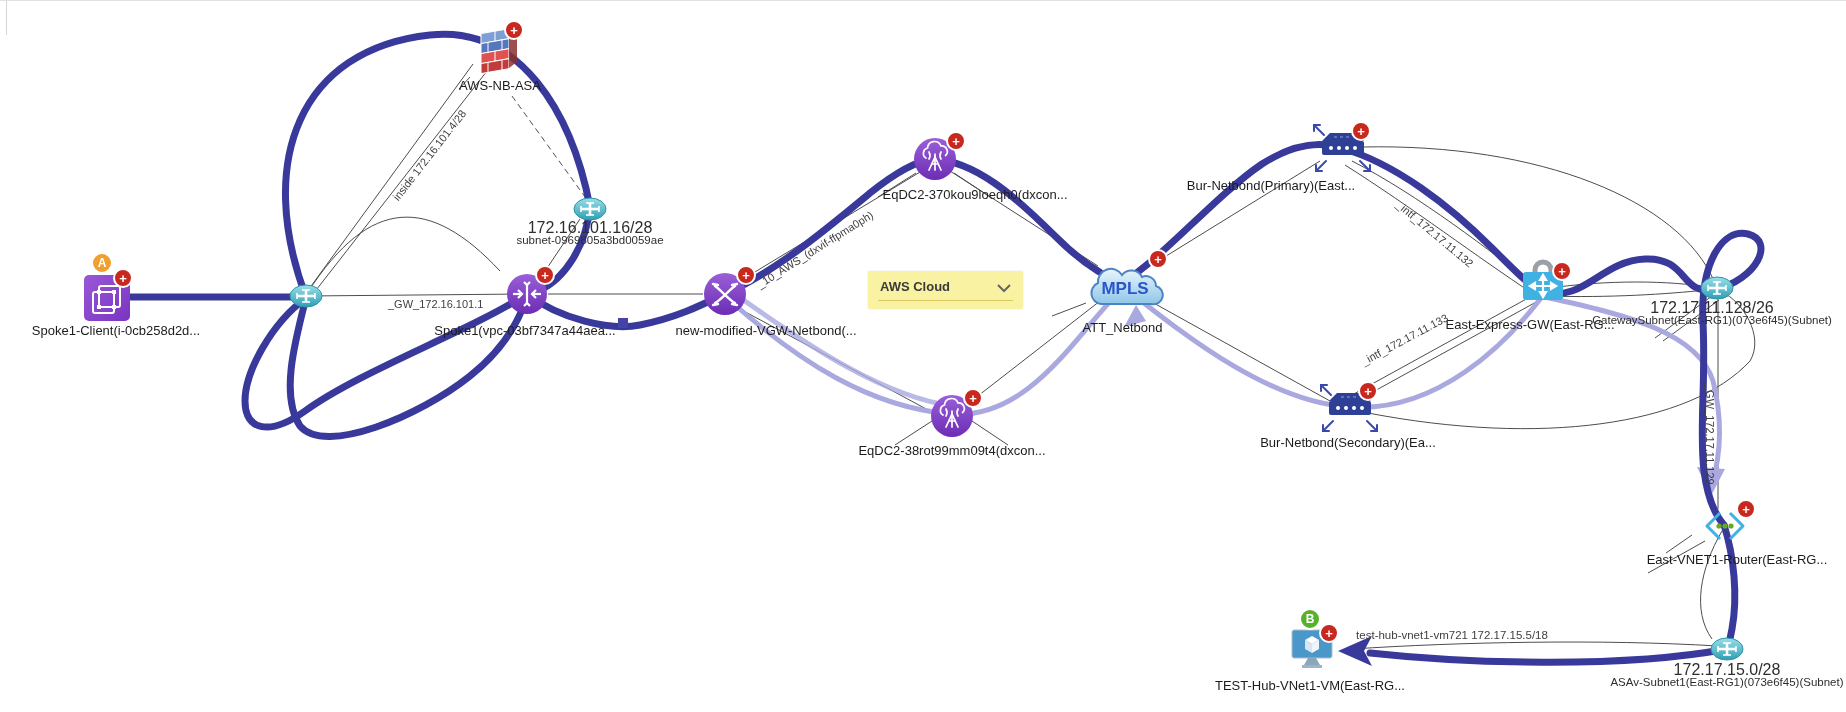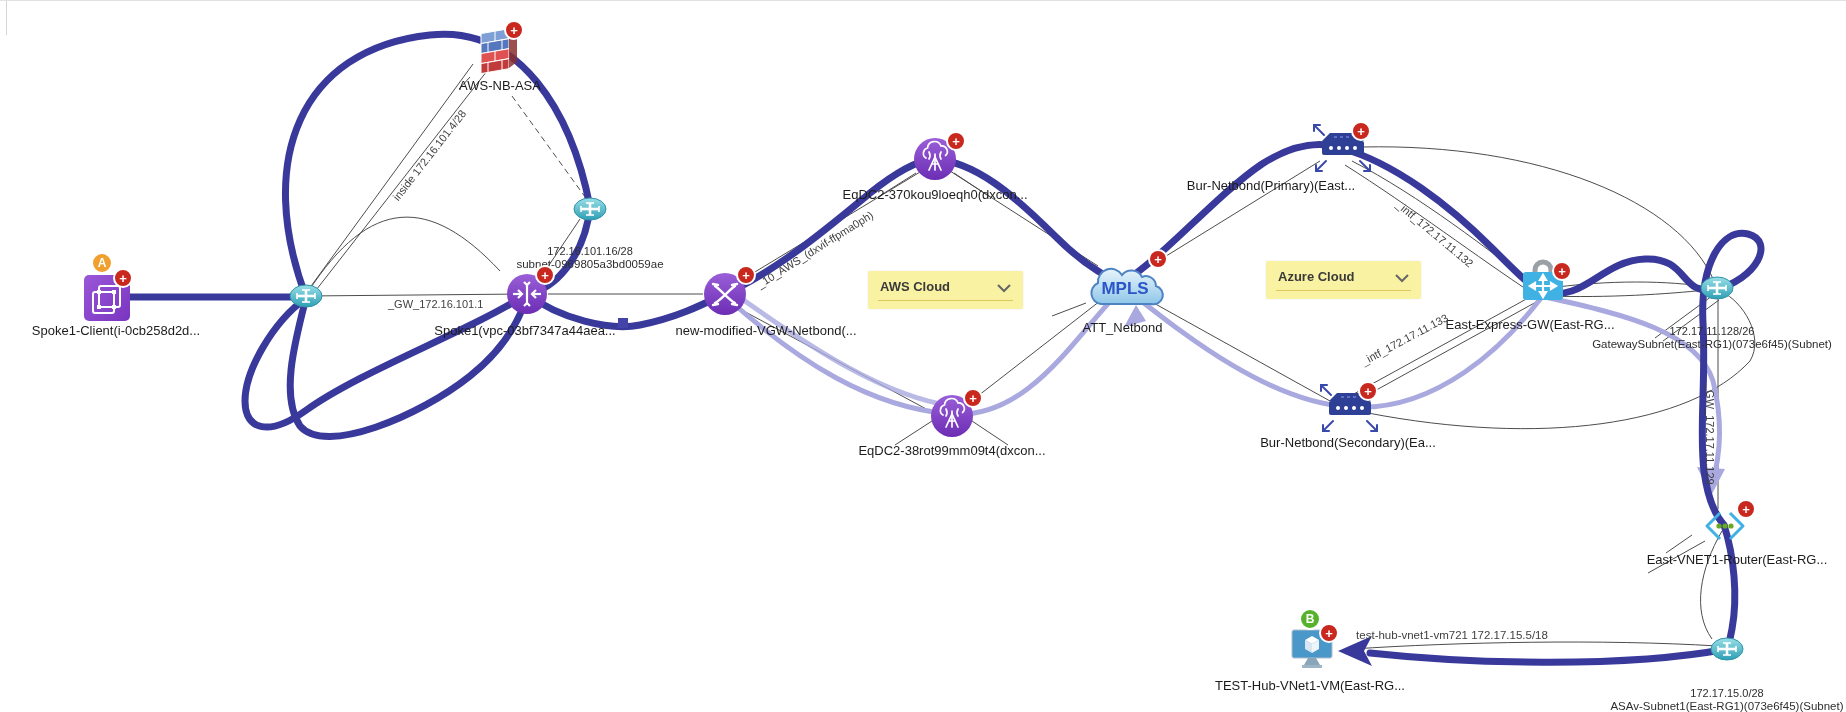--- a/index.html
+++ b/index.html
@@ -2,21 +2,21 @@
 <html><head>
 <meta charset="utf-8">
 <style>
   html,body{margin:0;padding:0;background:#fff;font-family:"Liberation Sans",sans-serif;}
   .canvas{position:relative;width:1846px;height:712px;background:#fff;overflow:hidden;border-top:1px solid #e2e2e2;}
   .edge-hairline{position:absolute;left:6px;top:0;width:1px;height:34px;background:#d5d5d5;}
   svg.edges{position:absolute;left:0;top:0;pointer-events:none;}
   .node{position:absolute;}
   .node-label{position:absolute;font-size:13px;color:#1c1c1c;text-align:center;white-space:nowrap;}
   .sub-label{position:absolute;text-align:center;color:#2e2e2e;white-space:nowrap;line-height:13px;}
-  .sub-label .l1{font-size:11px;margin-top:24px;}
+  .sub-label .l1{font-size:16px;}
   .sub-label .l2{font-size:11.5px;}
   .edge-label{position:absolute;font-size:11px;color:#3f3f3f;white-space:nowrap;}
   .badge{position:absolute;border-radius:50%;color:#fff;display:flex;align-items:center;justify-content:center;
          border:2px solid #fff;box-sizing:border-box;font-weight:bold;z-index:6;}
   .badge.red{width:20px;height:20px;background:#c8281e;font-size:13px;line-height:1;}
   .badge.letter{width:22px;height:22px;font-size:12px;}
   .badge.orange{background:#f0a02e;}
   .badge.green{background:#56b22a;}
   .dropdown{position:absolute;background:#f9f2a2;border-radius:2px;width:155px;height:38px;cursor:pointer;
             box-shadow:0 0 0 1px rgba(0,0,0,0.03);}
@@ -236,21 +236,21 @@
         <path d="M13 21 a5.5 5.5 0 0 1 1.5-10 a7 7 0 0 1 13.5-2 a5.5 5.5 0 0 1 4.5 9.5"></path>
         <line x1="22" y1="17" x2="22" y2="33"></line>
         <path d="M16 33 L22 20 L28 33"></path>
         <line x1="19" y1="27" x2="25" y2="27"></line>
         <path d="M16 15 a7 7 0 0 1 0 7"></path>
           <path d="M28 15 a7 7 0 0 0 0 7" transform="translate(0,0)"></path>
       </g>
     </svg>
     <div class="badge red" style="left:33px;top:-6px">+</div>
   </div>
-  <div class="node-label" style="left:808px;top:186px;width:254px">EqDC2-370kou9loeqh0(dxcon...</div>
+  <div class="node-label" style="left:848px;top:186px;width:254px">EqDC2-370kou9loeqh0(dxcon...</div>
 
   <div class="node z5" style="left:930px;top:393px;width:44px;height:44px">
     <svg width="44" height="44" viewBox="0 0 44 44">
       <circle cx="22" cy="22" r="21" fill="url(#purpleGrad)"></circle>
       <g stroke="#fff" stroke-width="1.7" fill="none" stroke-linecap="round">
         <path d="M13 21 a5.5 5.5 0 0 1 1.5-10 a7 7 0 0 1 13.5-2 a5.5 5.5 0 0 1 4.5 9.5"></path>
         <line x1="22" y1="17" x2="22" y2="33"></line>
         <path d="M16 33 L22 20 L28 33"></path>
         <line x1="19" y1="27" x2="25" y2="27"></line>
         <path d="M16 15 a7 7 0 0 1 0 7"></path>
@@ -407,27 +407,20 @@
   </div>
   <div class="node-label" style="left:1186px;top:677px;width:248px">TEST-Hub-VNet1-VM(East-RG...</div>
 
   <div class="dropdown z5" style="left:868px;top:270px">
     <span class="dd-label">AWS Cloud</span>
     <svg class="dd-chevron" width="14" height="9" viewBox="0 0 14 9">
       <path d="M1 1 L7 7 L13 1" stroke="#666" stroke-width="2" fill="none"></path>
     </svg>
     <div class="dd-underline"></div>
   </div>
-  <div class="dropdown z5" style="left:1266px;top:260px">
-    <span class="dd-label">Azure Cloud</span>
-    <svg class="dd-chevron" width="14" height="9" viewBox="0 0 14 9">
-      <path d="M1 1 L7 7 L13 1" stroke="#666" stroke-width="2" fill="none"></path>
-    </svg>
-    <div class="dd-underline"></div>
-  </div>
 
   <div class="edge-label" style="left:395px;top:192px;transform:rotate(-52deg);transform-origin:0 50%">inside 172.16.101.4/28</div>
   <div class="edge-label" style="left:388px;top:297px">_GW_172.16.101.1</div>
   <div class="edge-label" style="left:758px;top:278px;transform:rotate(-32deg);transform-origin:0 50%">_10_AWS_(dxvif-ffpma0ph)</div>
   <div class="edge-label" style="left:1398px;top:196px;transform:rotate(40deg);transform-origin:0 50%">_intf_172.17.11.132</div>
   <div class="edge-label" style="left:1362px;top:355px;transform:rotate(-28deg);transform-origin:0 50%">_intf_172.17.11.133</div>
   <div class="edge-label" style="left:1716px;top:383px;transform:rotate(90deg);transform-origin:0 0">_GW_172.17.11.129</div>
   <div class="edge-label" style="left:1352px;top:628px;width:200px;text-align:center;font-size:11.5px">test-hub-vnet1-vm721 172.17.15.5/18</div>
 </div>
 

